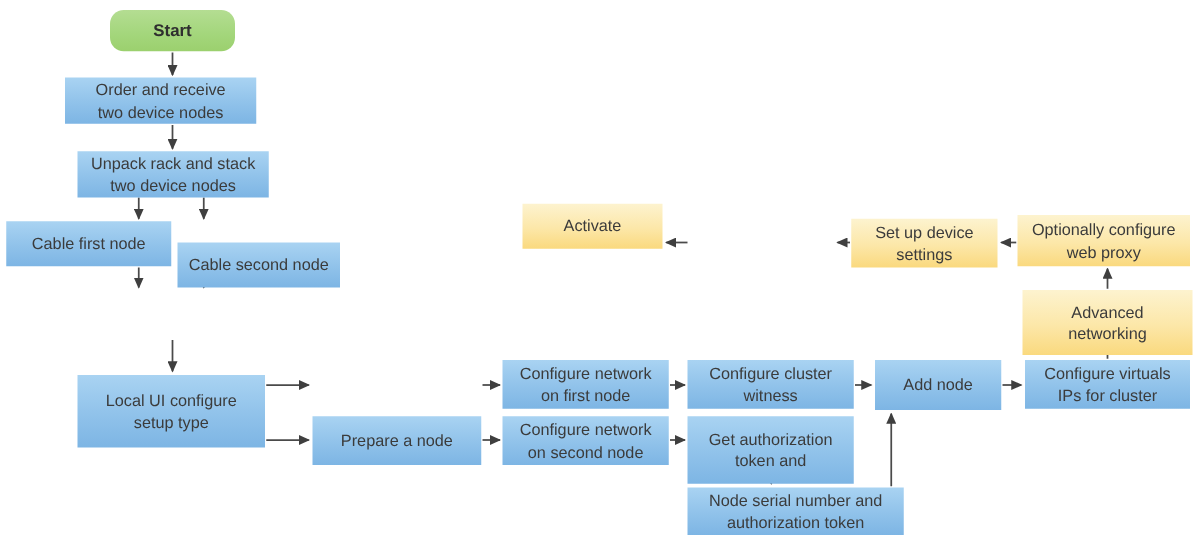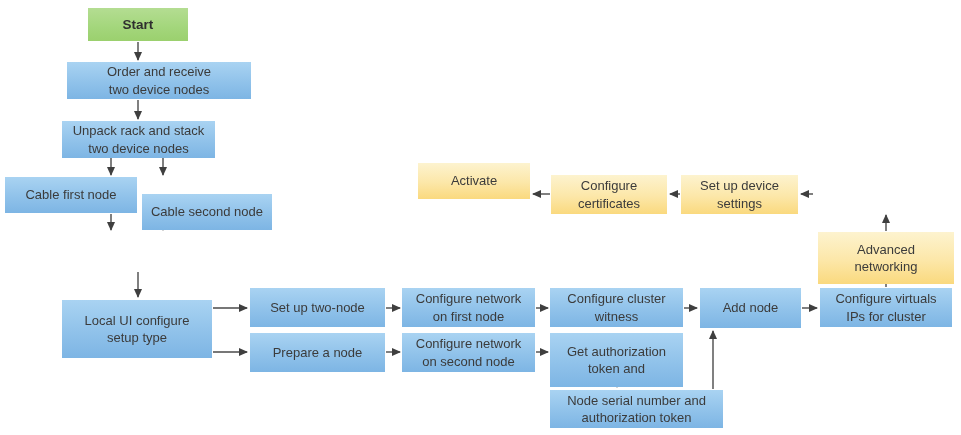--- a/index.html
+++ b/index.html
@@ -9,21 +9,21 @@
   }
   .node {
     position:absolute; display:flex; align-items:center; justify-content:center;
     text-align:center; font-size:13px; color:#3b3b3b; line-height:1.32;
     white-space:pre-line; box-sizing:border-box; padding:2px 4px;
   }
   .blue   { background:linear-gradient(180deg,#a9d3f2 0%, #90c2ea 55%, #7db5e4 100%); }
   .yellow { background:linear-gradient(180deg,#fdf3cf 0%, #fce7a8 55%, #fad97e 100%); }
   .start  {
     background:linear-gradient(180deg,#b4dd92 0%, #a3d67b 60%, #9bd06e 100%);
-    border-radius:0; font-weight:bold; font-size:13.5px; color:#2f2f2f;
+    border-radius:11px; font-weight:bold; font-size:13.5px; color:#2f2f2f;
   }
   svg.arrows { position:absolute; left:0; top:0; width:961px; height:435px; pointer-events:none; }
   svg.arrows line { stroke:#4a4a4a; stroke-width:1.4; }
 </style>
 </head>
 <body>
 
 <div id="canvas">
 
   <svg class="arrows" viewBox="0 0 961 435">
@@ -51,35 +51,34 @@
     <line x1="802" y1="308" x2="817" y2="308" marker-end="url(#ah)"></line>
     <line x1="886" y1="287" x2="886" y2="274" marker-end="url(#ah)"></line>
     <line x1="886" y1="231" x2="886" y2="215" marker-end="url(#ah)"></line>
     <line x1="813" y1="194" x2="801" y2="194" marker-end="url(#ah)"></line>
     <line x1="680" y1="194" x2="670" y2="194" marker-end="url(#ah)"></line>
     <line x1="550" y1="194" x2="533" y2="194" marker-end="url(#ah)"></line>
   </svg>
 
   <div class="node start" style="left:88px;top:8px;width:100px;height:33px">Start</div>
 
-  <div class="node blue" style="left:67px;top:62px;width:184px;height:37px">Order and receive
+  <div class="node blue" style="left:52px;top:62px;width:153px;height:37px">Order and receive
 two device nodes</div>
 
   <div class="node blue" style="left:62px;top:121px;width:153px;height:37px">Unpack rack and stack
 two device nodes</div>
 
   <div class="node blue" style="left:5px;top:177px;width:132px;height:36px">Cable first node</div>
 
   <div class="node blue" style="left:142px;top:194px;width:130px;height:36px">Cable second node</div>
 
 
   <div class="node blue" style="left:62px;top:300px;width:150px;height:58px">Local UI configure
 setup type</div>
 
-  <div class="node blue" style="left:250px;top:288px;width:135px;height:39px">Set up two-node</div>
 
   <div class="node blue" style="left:250px;top:333px;width:135px;height:39px">Prepare a node</div>
 
   <div class="node blue" style="left:402px;top:288px;width:133px;height:39px">Configure network
 on first node</div>
 
   <div class="node blue" style="left:402px;top:333px;width:133px;height:39px">Configure network
 on second node</div>
 
   <div class="node blue" style="left:550px;top:288px;width:133px;height:39px">Configure cluster
@@ -92,22 +91,22 @@
 
   <div class="node blue" style="left:550px;top:390px;width:173px;height:38px">Node serial number and
 authorization token</div>
 
   <div class="node blue" style="left:820px;top:288px;width:132px;height:39px">Configure virtuals
 IPs for cluster</div>
 
   <div class="node yellow" style="left:818px;top:232px;width:136px;height:52px">Advanced
 networking</div>
 
+  <div class="node yellow" style="left:814px;top:172px;width:138px;height:41px">Optionally configure
+web proxy</div>
 
   <div class="node yellow" style="left:681px;top:175px;width:117px;height:39px">Set up device
 settings</div>
 
-  <div class="node yellow" style="left:551px;top:175px;width:116px;height:39px">Configure
-certificates</div>
 
   <div class="node yellow" style="left:418px;top:163px;width:112px;height:36px">Activate</div>
 
 </div>
 
 </body></html>

